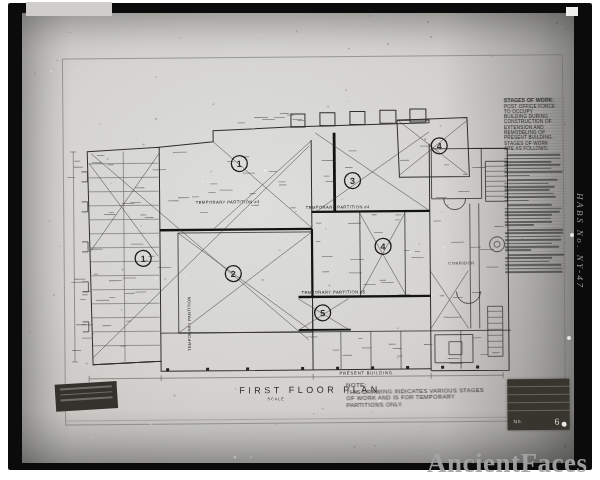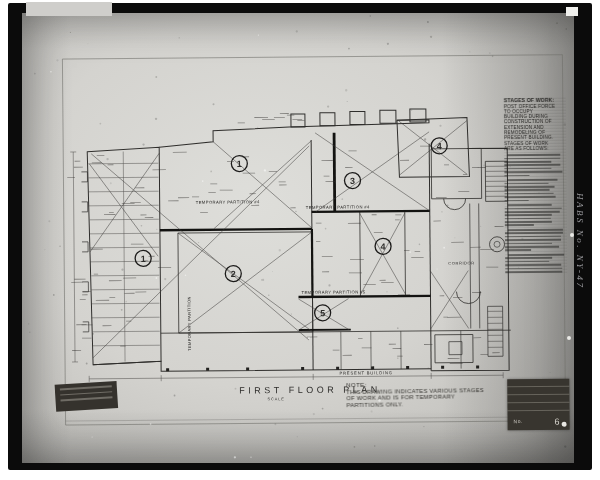--- a/index.html
+++ b/index.html
@@ -502,13 +502,14 @@
         <i></i>
         <i></i>
         <i></i>
       </div>
   </div>
 
   <div class="regmark"></div>
   <div class="dot" style="left:570px;top:233px;width:4px;height:4px;"></div>
   <div class="dot" style="left:567px;top:336px;width:4px;height:4px;"></div>
   <div class="habs">HABS No. NY-47</div>
+  <div class="watermark">AncientFaces</div>
 </div>
 
 </body></html>

